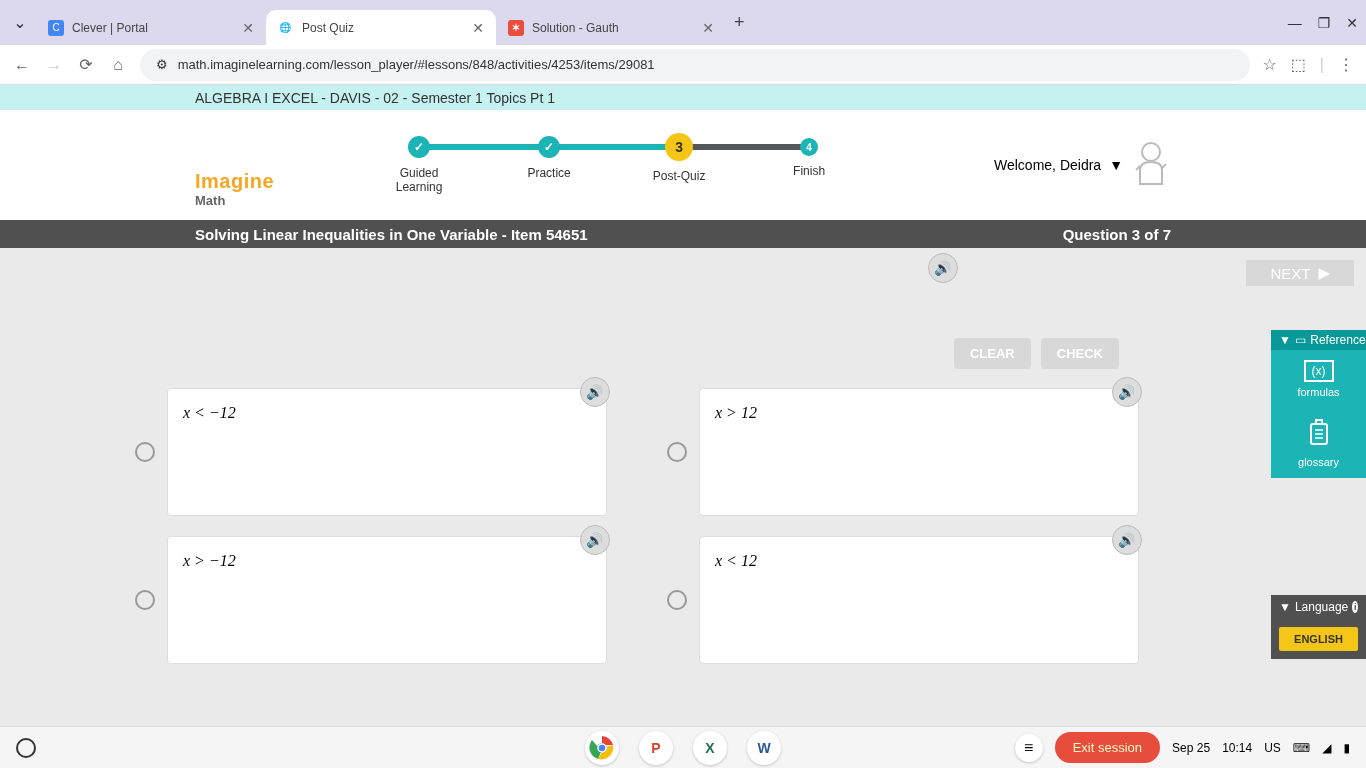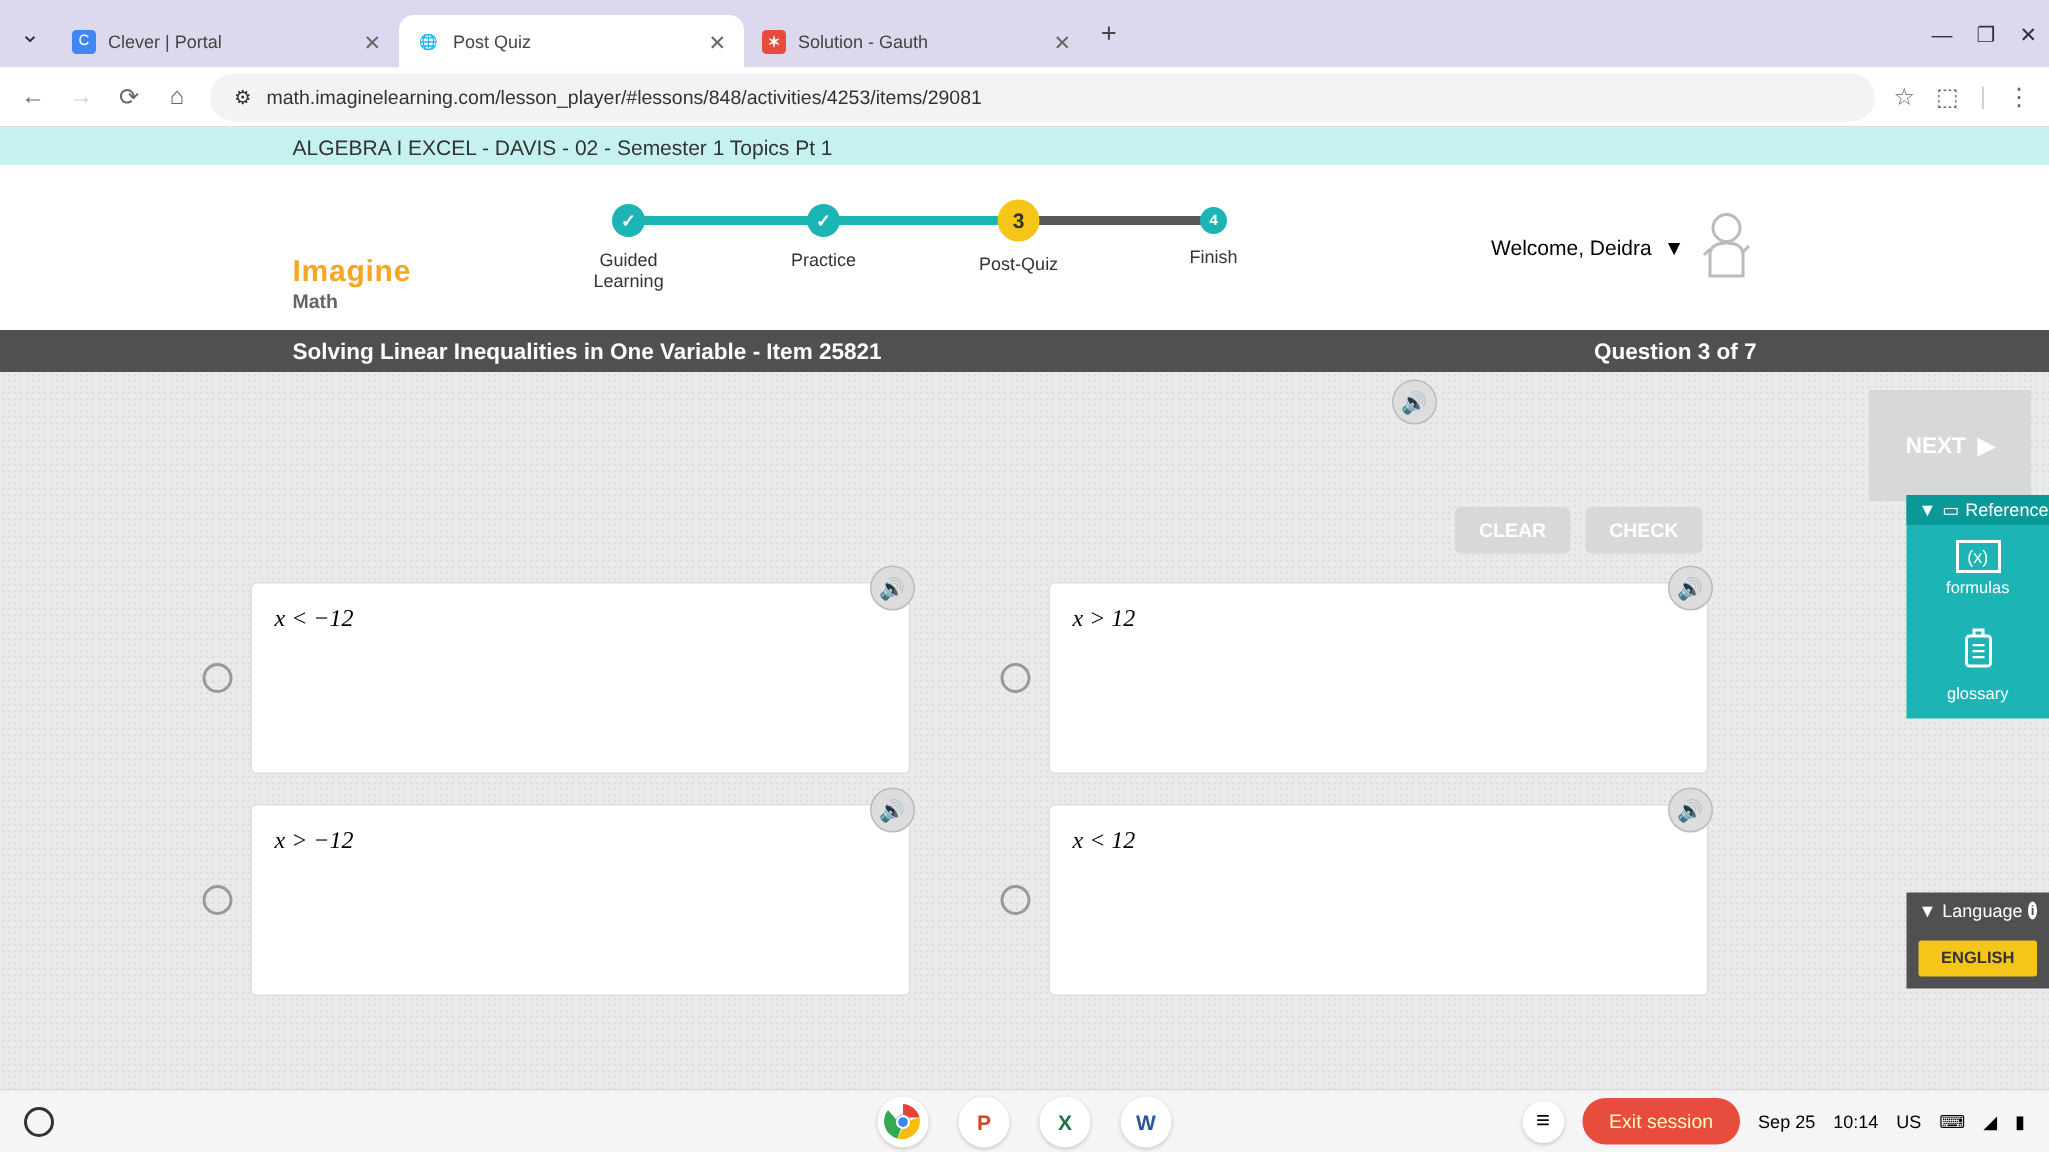--- a/index.html
+++ b/index.html
@@ -51,31 +51,31 @@
 
 
 .content-area { background: #eaeaea; background-image: radial-gradient(#ddd 0.5px, transparent 0.5px); background-size: 4px 4px; position: relative; height: 478px; }
 
 .question-box { position: absolute; left: 308px; top: 12px; width: 640px; background: #fff; border: 2px solid #b8e8e8; border-radius: 4px; padding: 15px; font-size: 15px; }
 .math-expr { font-family: 'Times New Roman', serif; font-style: italic; }
 
 .audio-btn { position: absolute; width: 30px; height: 30px; border-radius: 50%; background: #ddd; border: 1px solid #bbb; display: flex; align-items: center; justify-content: center; font-size: 14px; cursor: pointer; }
 .q-audio { left: 928px; top: 5px; }
 
-.action-buttons { position: absolute; right: 231px; top: 90px; display: flex; gap: 10px; }
+.action-buttons { position: absolute; right: 247px; top: 90px; display: flex; gap: 10px; }
 .action-btn { background: #d8d8d8; color: #fff; border: none; padding: 8px 16px; border-radius: 4px; font-size: 13px; font-weight: bold; cursor: pointer; }
 
 .answers { position: absolute; left: 135px; top: 140px; display: grid; grid-template-columns: 1fr 1fr; gap: 20px 60px; }
 .answer-row { display: flex; align-items: center; gap: 12px; position: relative; }
 .radio { width: 20px; height: 20px; border: 2px solid #999; border-radius: 50%; cursor: pointer; }
 .answer-card { width: 440px; height: 128px; background: #fff; border: 1px solid #ddd; border-radius: 4px; padding: 15px; font-size: 16px; position: relative; }
 .answer-audio { position: absolute; right: -4px; top: -12px; }
 
 
-.next-btn { position: absolute; right: 12px; top: 260px; background: #d8d8d8; color: #fff; border: none; padding: 28px 24px; font-size: 15px; font-weight: bold; cursor: pointer; display: flex; align-items: center; gap: 8px; }
+.next-btn { position: absolute; right: 12px; top: 260px; background: #d8d8d8; color: #fff; border: none; padding: 4px 24px; font-size: 15px; font-weight: normal; cursor: pointer; display: flex; align-items: center; gap: 8px; }
 
 .ref-panel { position: absolute; right: 0; top: 330px; width: 95px; background: #1cb4b4; color: #fff; }
 .ref-header { background: #0a9999; padding: 3px 8px; font-size: 12px; display: flex; align-items: center; gap: 4px; }
 .ref-item { padding: 10px 4px; text-align: center; font-size: 11px; }
 .ref-icon { font-size: 24px; margin-bottom: 4px; }
 
 .lang-panel { position: absolute; right: 0; top: 595px; width: 95px; background: #505050; color: #fff; }
 .lang-header { padding: 5px 8px; font-size: 12px; display: flex; align-items: center; gap: 4px; }
 .lang-btn { background: #f5c518; color: #333; margin: 8px; padding: 6px; text-align: center; font-size: 11px; font-weight: bold; border-radius: 2px; }
 
@@ -174,21 +174,21 @@
           <circle cx="19" cy="12" r="9" fill="none" stroke="#bbb" stroke-width="2"></circle>
           <path d="M8 30 Q8 22 19 22 Q30 22 30 30 L30 44 L8 44 Z" fill="none" stroke="#bbb" stroke-width="2"></path>
           <line x1="4" y1="30" x2="8" y2="26" stroke="#bbb" stroke-width="2"></line>
           <line x1="34" y1="24" x2="30" y2="28" stroke="#bbb" stroke-width="2"></line>
         </svg>
     </div>
   </div>
 </div>
 
 <div class="question-bar">
-  <span>Solving Linear Inequalities in One Variable - Item 25821</span>
+  <span>Solving Linear Inequalities in One Variable - Item 54651</span>
   <span class="question-count">Question 3 of 7</span>
 </div>
 
 <div class="content-area">
   <div class="audio-btn q-audio">🔊</div>
 
   <div class="action-buttons">
     <button class="action-btn">CLEAR</button>
     <button class="action-btn">CHECK</button>
   </div>

